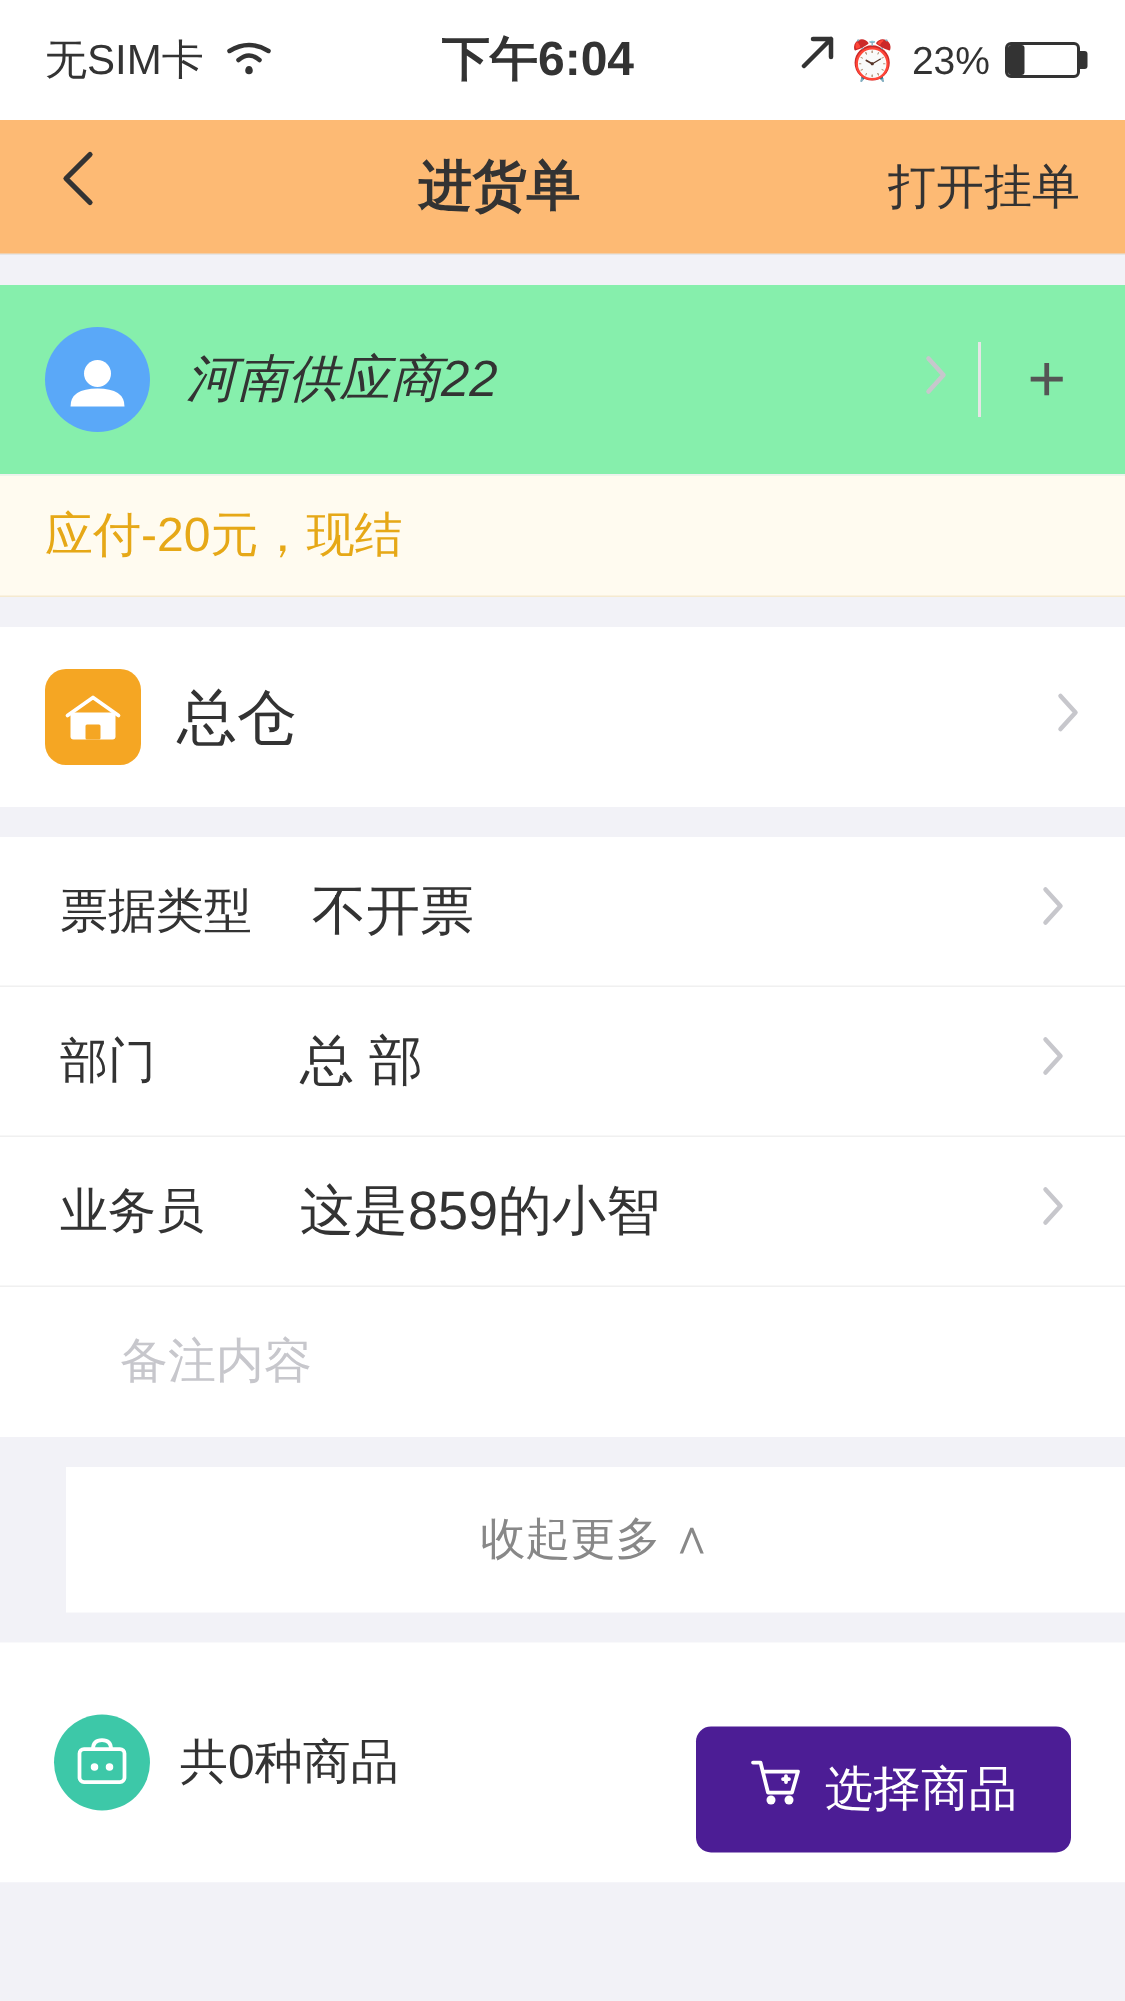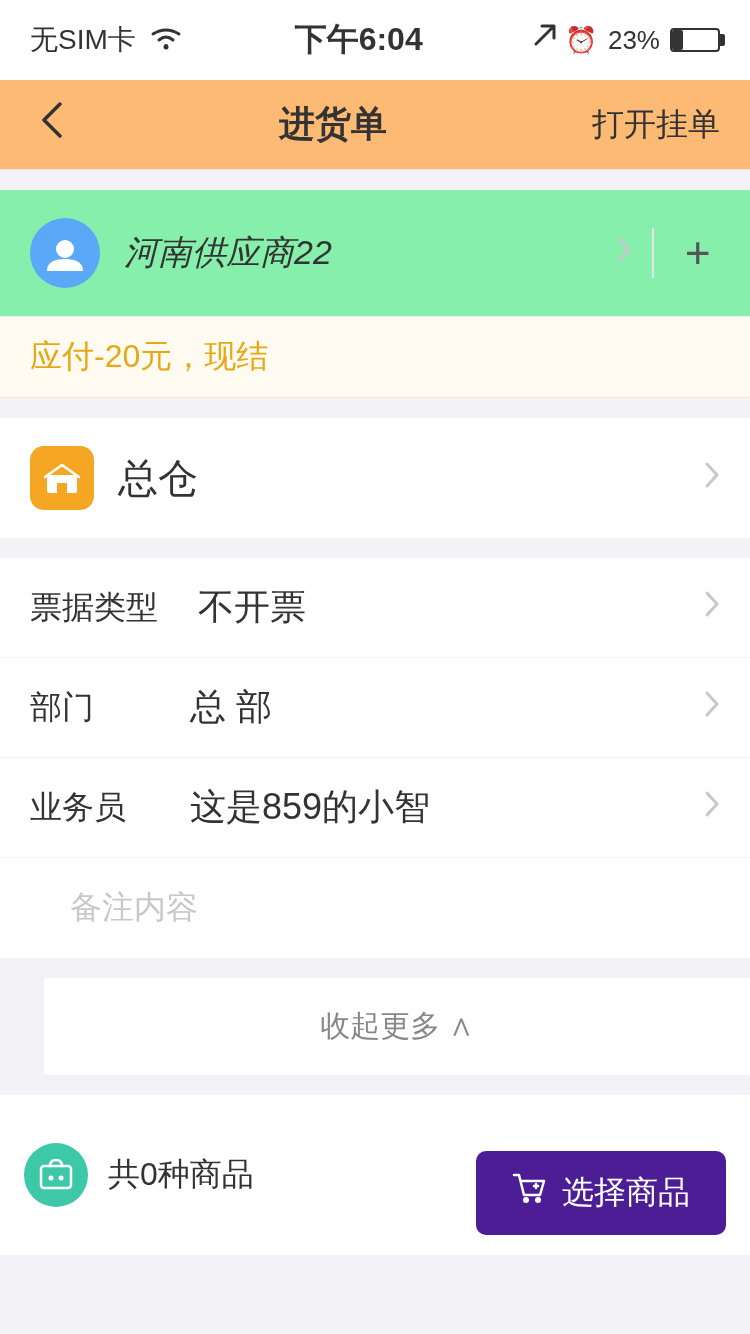--- a/index.html
+++ b/index.html
@@ -156,21 +156,21 @@
     }
 
     
     .form-section {
       background: #fff;
       margin-top: 20px;
     }
     .form-row {
       display: flex;
       align-items: center;
-      padding: 0 30px;
+      padding: 0 40px;
       height: 100px;
       border-bottom: 1px solid #f0f0f0;
     }
     .form-row:last-child { border-bottom: none; }
     .form-label {
       font-size: 32px;
       color: #333;
       min-width: 120px;
     }
     .form-value {
@@ -197,21 +197,21 @@
       font-size: 30px;
       color: #888;
       cursor: pointer;
       margin-left: 44px;
     }
 
     
     .bottom-bar {
       display: flex;
       align-items: center;
-      padding: 20px 24px;
+      padding: 20px 36px;
       background: #fff;
       margin-top: 20px;
       gap: 20px;
     }
     .product-icon-wrap {
       width: 64px; height: 64px;
       border-radius: 50%;
       background: #3dc8a8;
       display: flex; align-items: center; justify-content: center;
       flex-shrink: 0;

